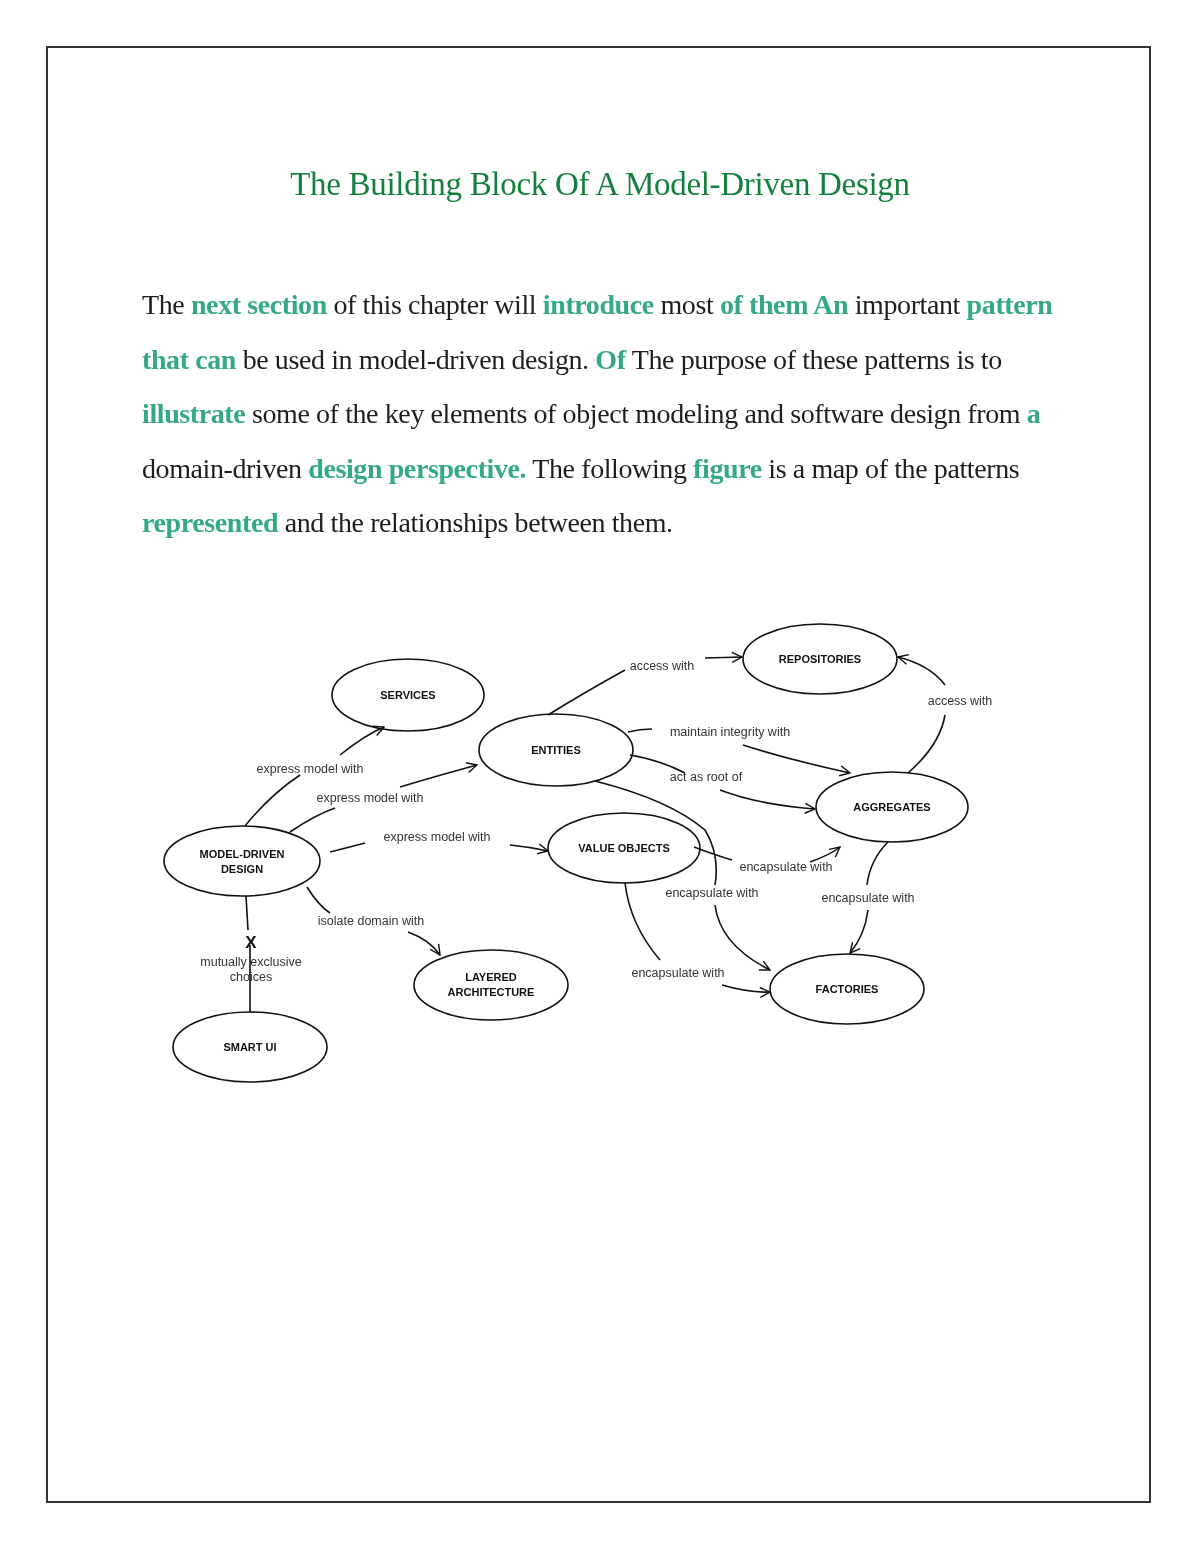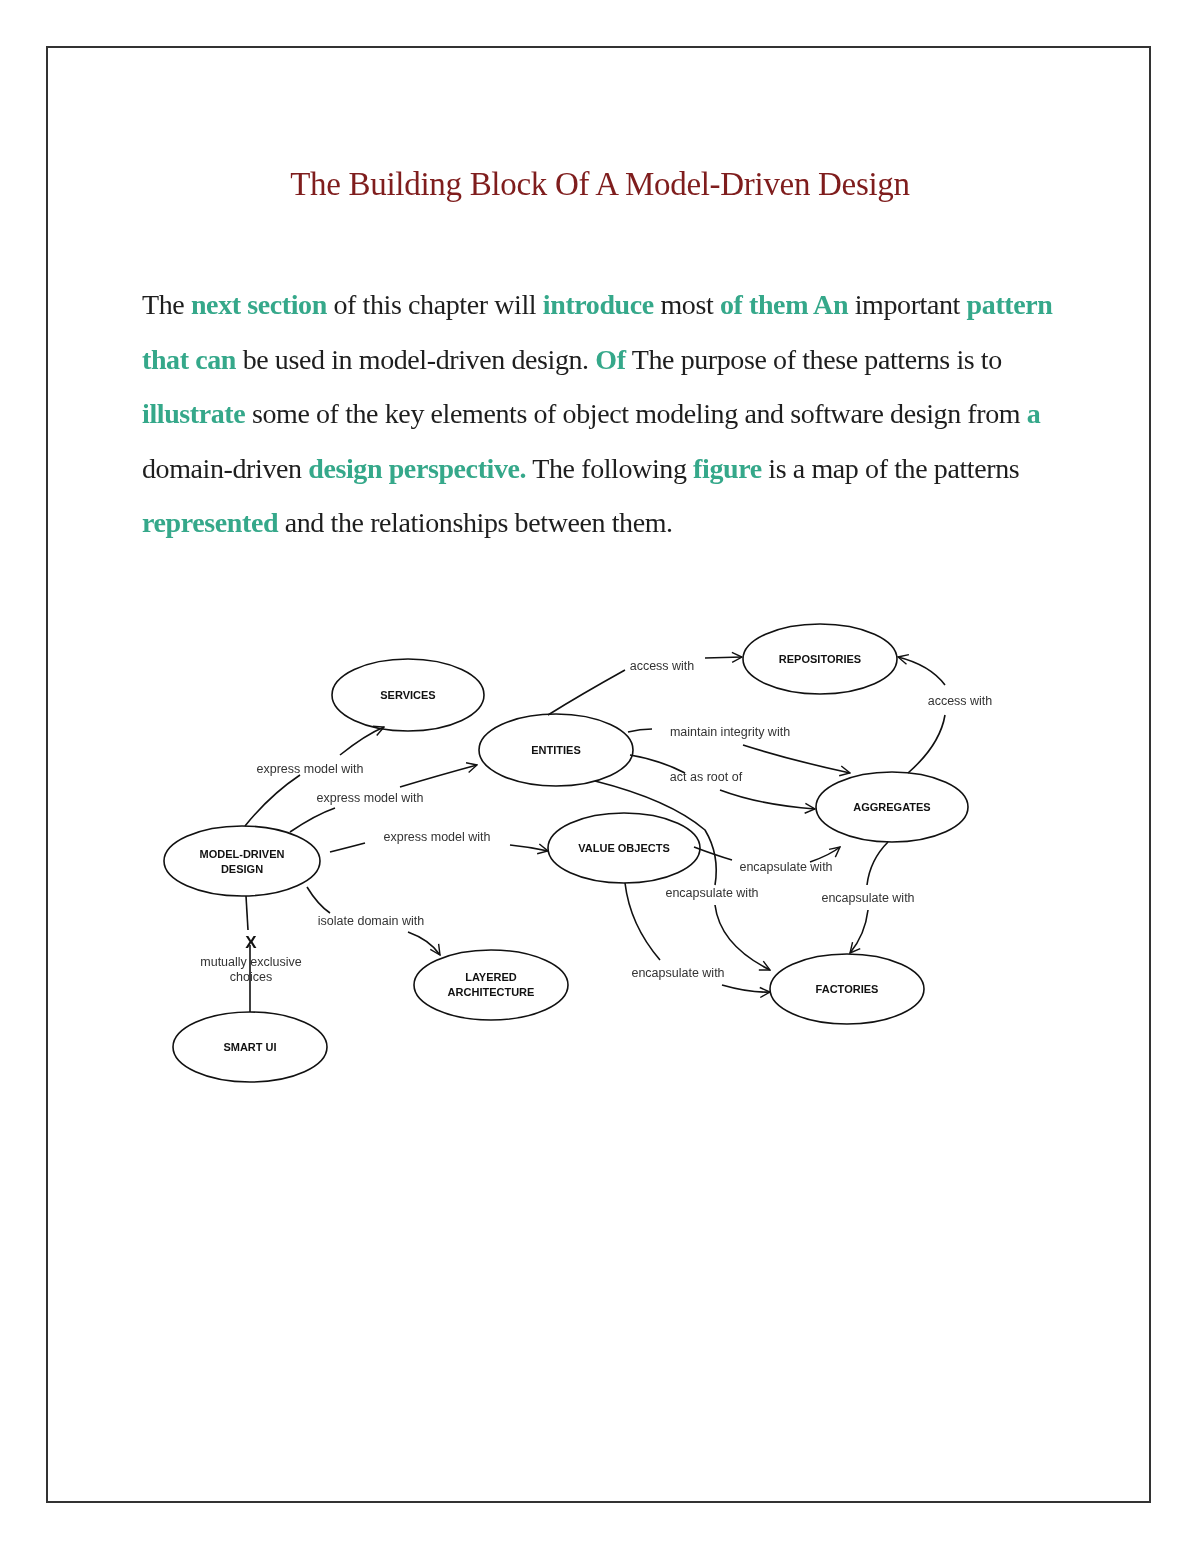--- a/index.html
+++ b/index.html
@@ -4,21 +4,21 @@
 <style>
   html, body { margin: 0; padding: 0; background: #ffffff; }
   body { width: 1200px; height: 1553px; position: relative; overflow: hidden; }
   .page-border {
     position: absolute; left: 46px; top: 46px; width: 1105px; height: 1457px;
     border: 2px solid #333333; box-sizing: border-box;
   }
   .title {
     position: absolute; left: 0; top: 166px; width: 1200px; text-align: center;
     font-family: "Liberation Serif", "DejaVu Serif", serif; font-size: 33px;
-    color: #7f1d1d; letter-spacing: -0.3px;
+    color: #15803d; letter-spacing: -0.3px;
   }
   .body-text {
     position: absolute; left: 142px; top: 278px; width: 920px;
     font-family: "Liberation Serif", "DejaVu Serif", serif; font-size: 28px;
     line-height: 54.5px; color: #1e1e1e; letter-spacing: -0.4px;
   }
   .hl { color: #35a88a; font-weight: bold; }
   .diagram { position: absolute; left: 150px; top: 615px; width: 880px; height: 480px; }
   .diagram svg { width: 880px; height: 480px; }
   .node-label { font-family: "Liberation Sans", "DejaVu Sans", sans-serif; font-weight: bold; font-size: 11px; fill: #111; }

